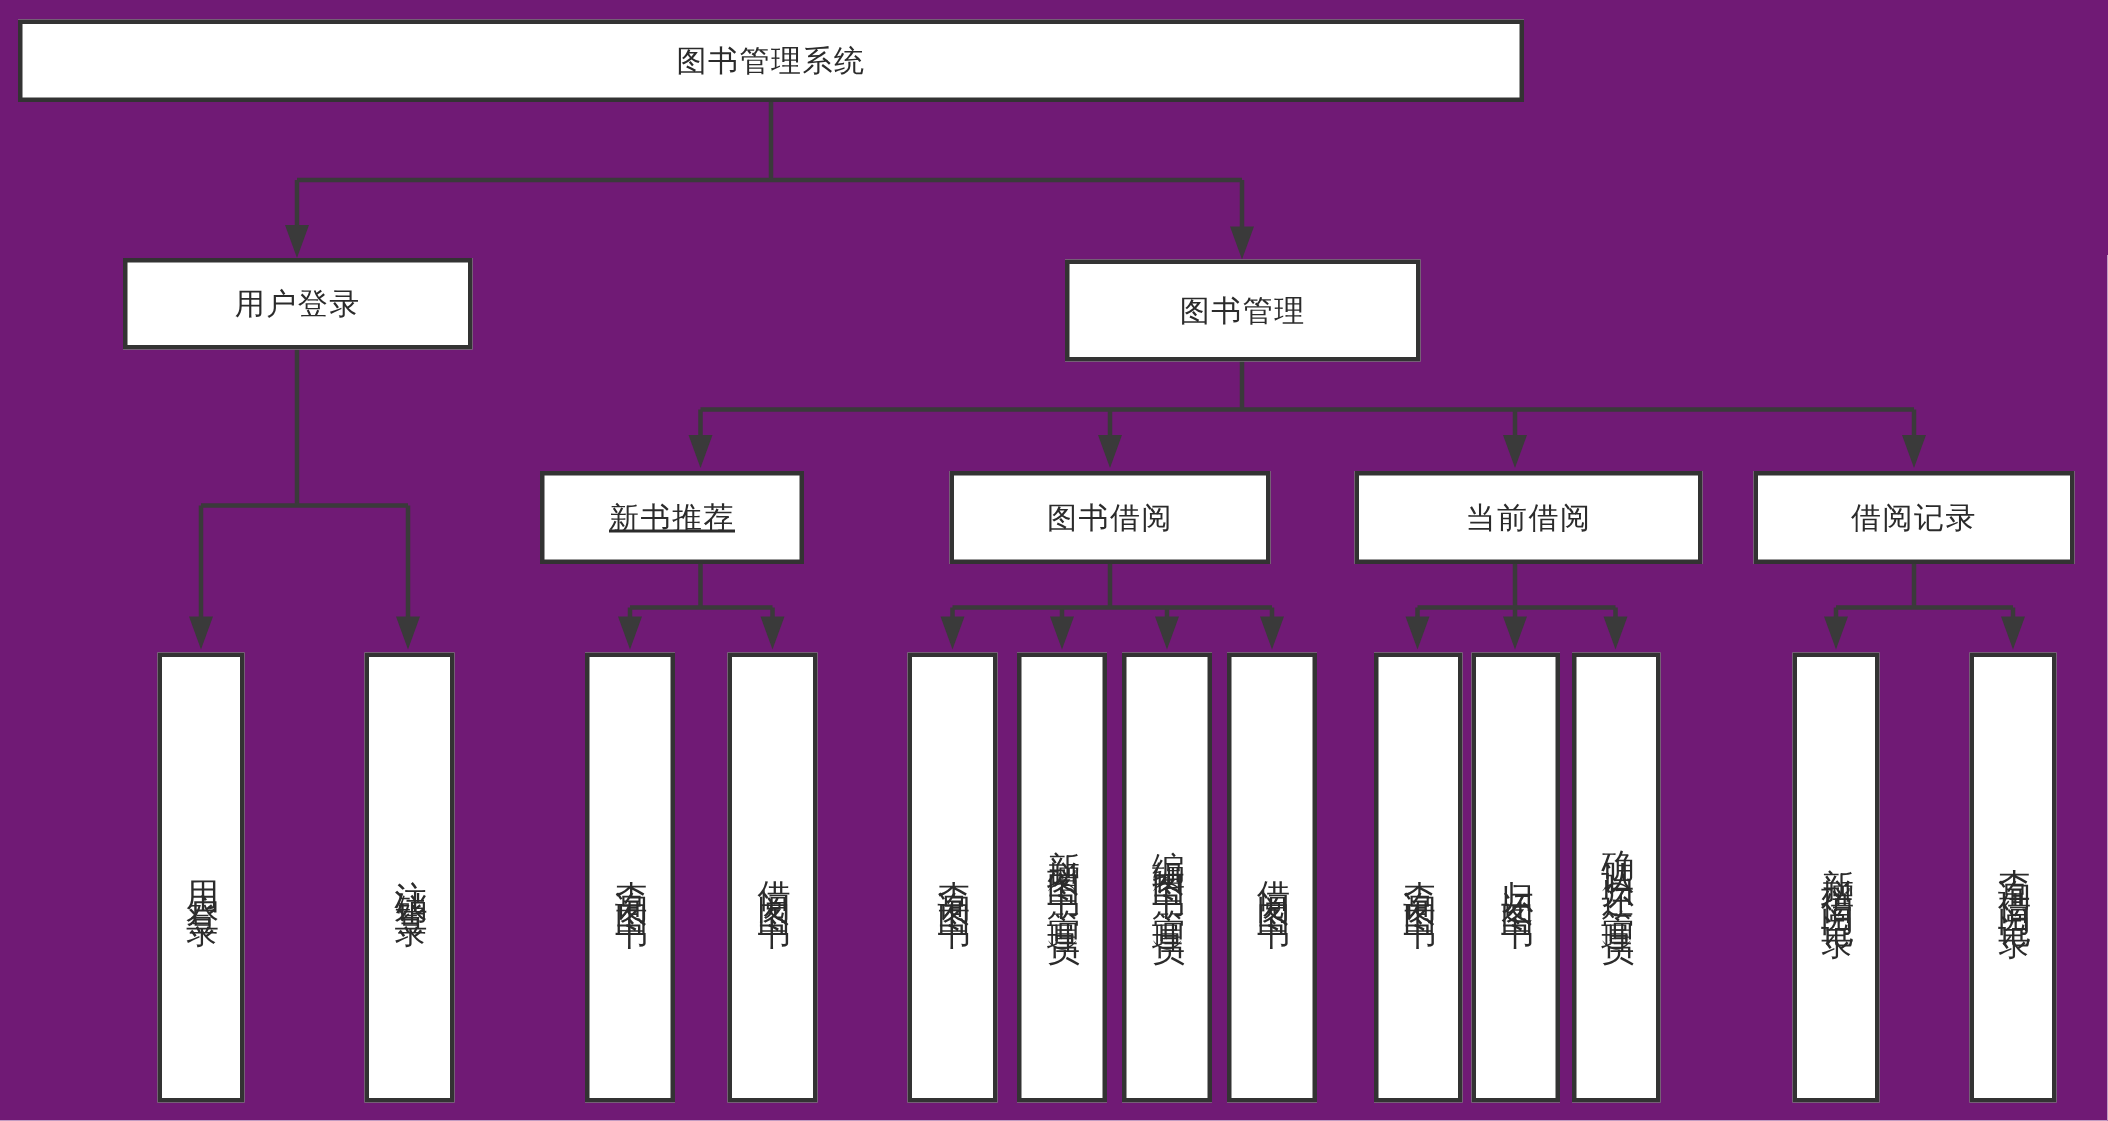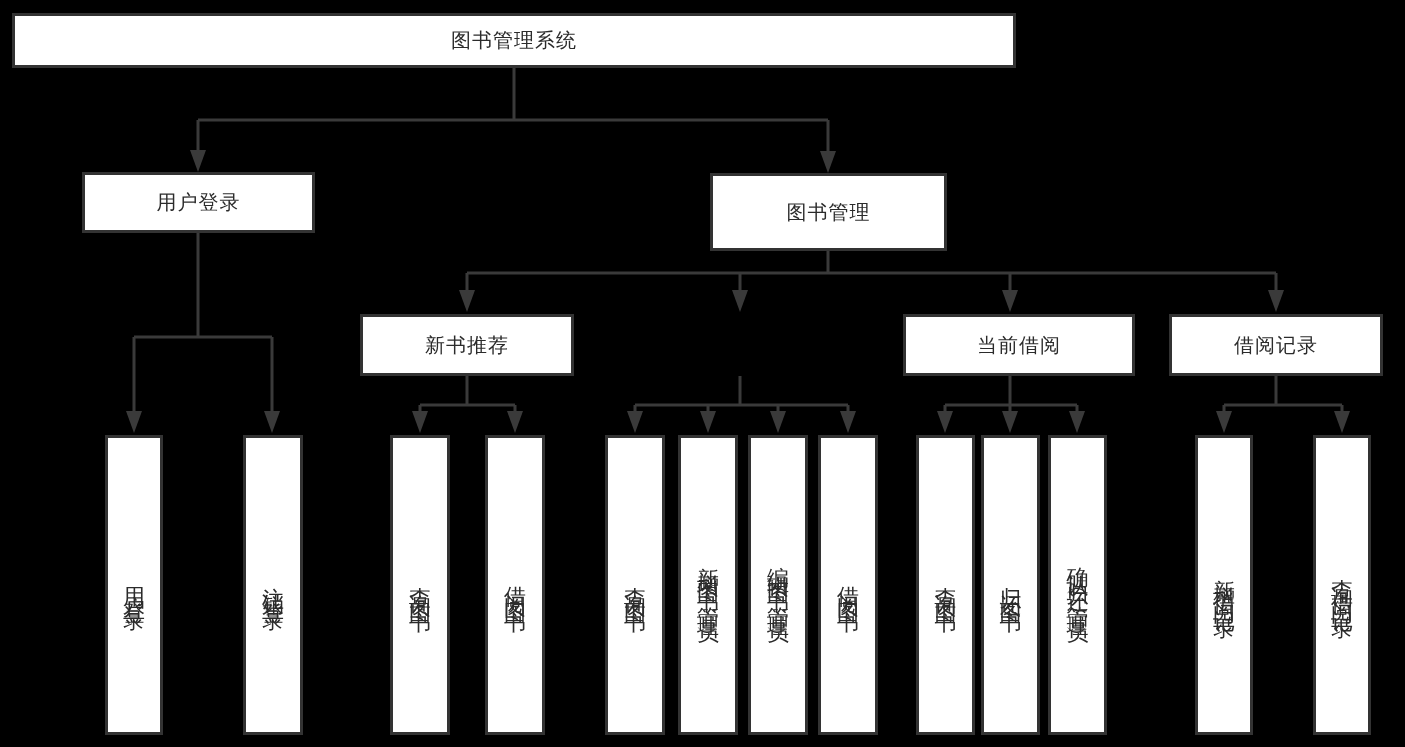--- a/index.html
+++ b/index.html
@@ -1,20 +1,20 @@
 <!DOCTYPE html>
 <html><head>
 <meta charset="utf-8">
 <style>
   html, body { margin: 0; padding: 0; background: #ffffff; }
   #stage {
     position: relative;
     width: 1405px;
     height: 747px;
-    background: #000000;
+    background: #701a75;
     font-family: "DejaVu Sans", sans-serif;
     color: #2b2b2b;
     overflow: hidden;
   }
   #connectors {
     position: absolute;
     left: 0; top: 0;
     width: 1405px; height: 747px;
   }
   .node {
@@ -34,23 +34,23 @@
     text-orientation: mixed;
     font-size: 22px;
     letter-spacing: 8px;
     line-height: 1;
     white-space: nowrap;
   }
   
   .n-root            { left: 12px;   top: 13px;  width: 1004px; height: 55px; }
   
   .n-user-login      { left: 82px;   top: 172px; width: 233px;  height: 61px; }
-  .n-book-management { left: 710px;  top: 173px; width: 237px;  height: 78px; }
+  .n-book-management { left: 710px;  top: 173px; width: 237px;  height: 68px; }
   
-  .n-new-book        { left: 360px;  top: 314px; width: 214px;  height: 62px; }
+  .n-new-book        { left: 360px;  top: 314px; width: 176px;  height: 62px; text-decoration: underline; }
   .n-book-borrow     { left: 633px;  top: 314px; width: 214px;  height: 62px; }
   .n-current-borrow  { left: 903px;  top: 314px; width: 232px;  height: 62px; }
   .n-borrow-records  { left: 1169px; top: 314px; width: 214px;  height: 62px; }
   
   .lf-user-login     { left: 105px;  top: 435px; width: 58px;  height: 300px; }
   .lf-logout         { left: 243px;  top: 435px; width: 60px;  height: 300px; }
   .lf-nbr-query      { left: 390px;  top: 435px; width: 60px;  height: 300px; }
   .lf-nbr-borrow     { left: 485px;  top: 435px; width: 60px;  height: 300px; }
   .lf-bb-query       { left: 605px;  top: 435px; width: 60px;  height: 300px; }
   .lf-bb-add         { left: 678px;  top: 435px; width: 60px;  height: 300px; }
@@ -127,20 +127,23 @@
   <div class="node n-user-login">
     <span>用户登录</span>
   </div>
   <div class="node n-book-management">
     <span>图书管理</span>
   </div>
 
   <div class="node n-new-book">
     <span>新书推荐</span>
   </div>
+  <div class="node n-book-borrow">
+    <span>图书借阅</span>
+  </div>
   <div class="node n-current-borrow">
     <span>当前借阅</span>
   </div>
   <div class="node n-borrow-records">
     <span>借阅记录</span>
   </div>
 
   <div class="node vertical lf-user-login">
     <span>用户登录</span>
   </div>

